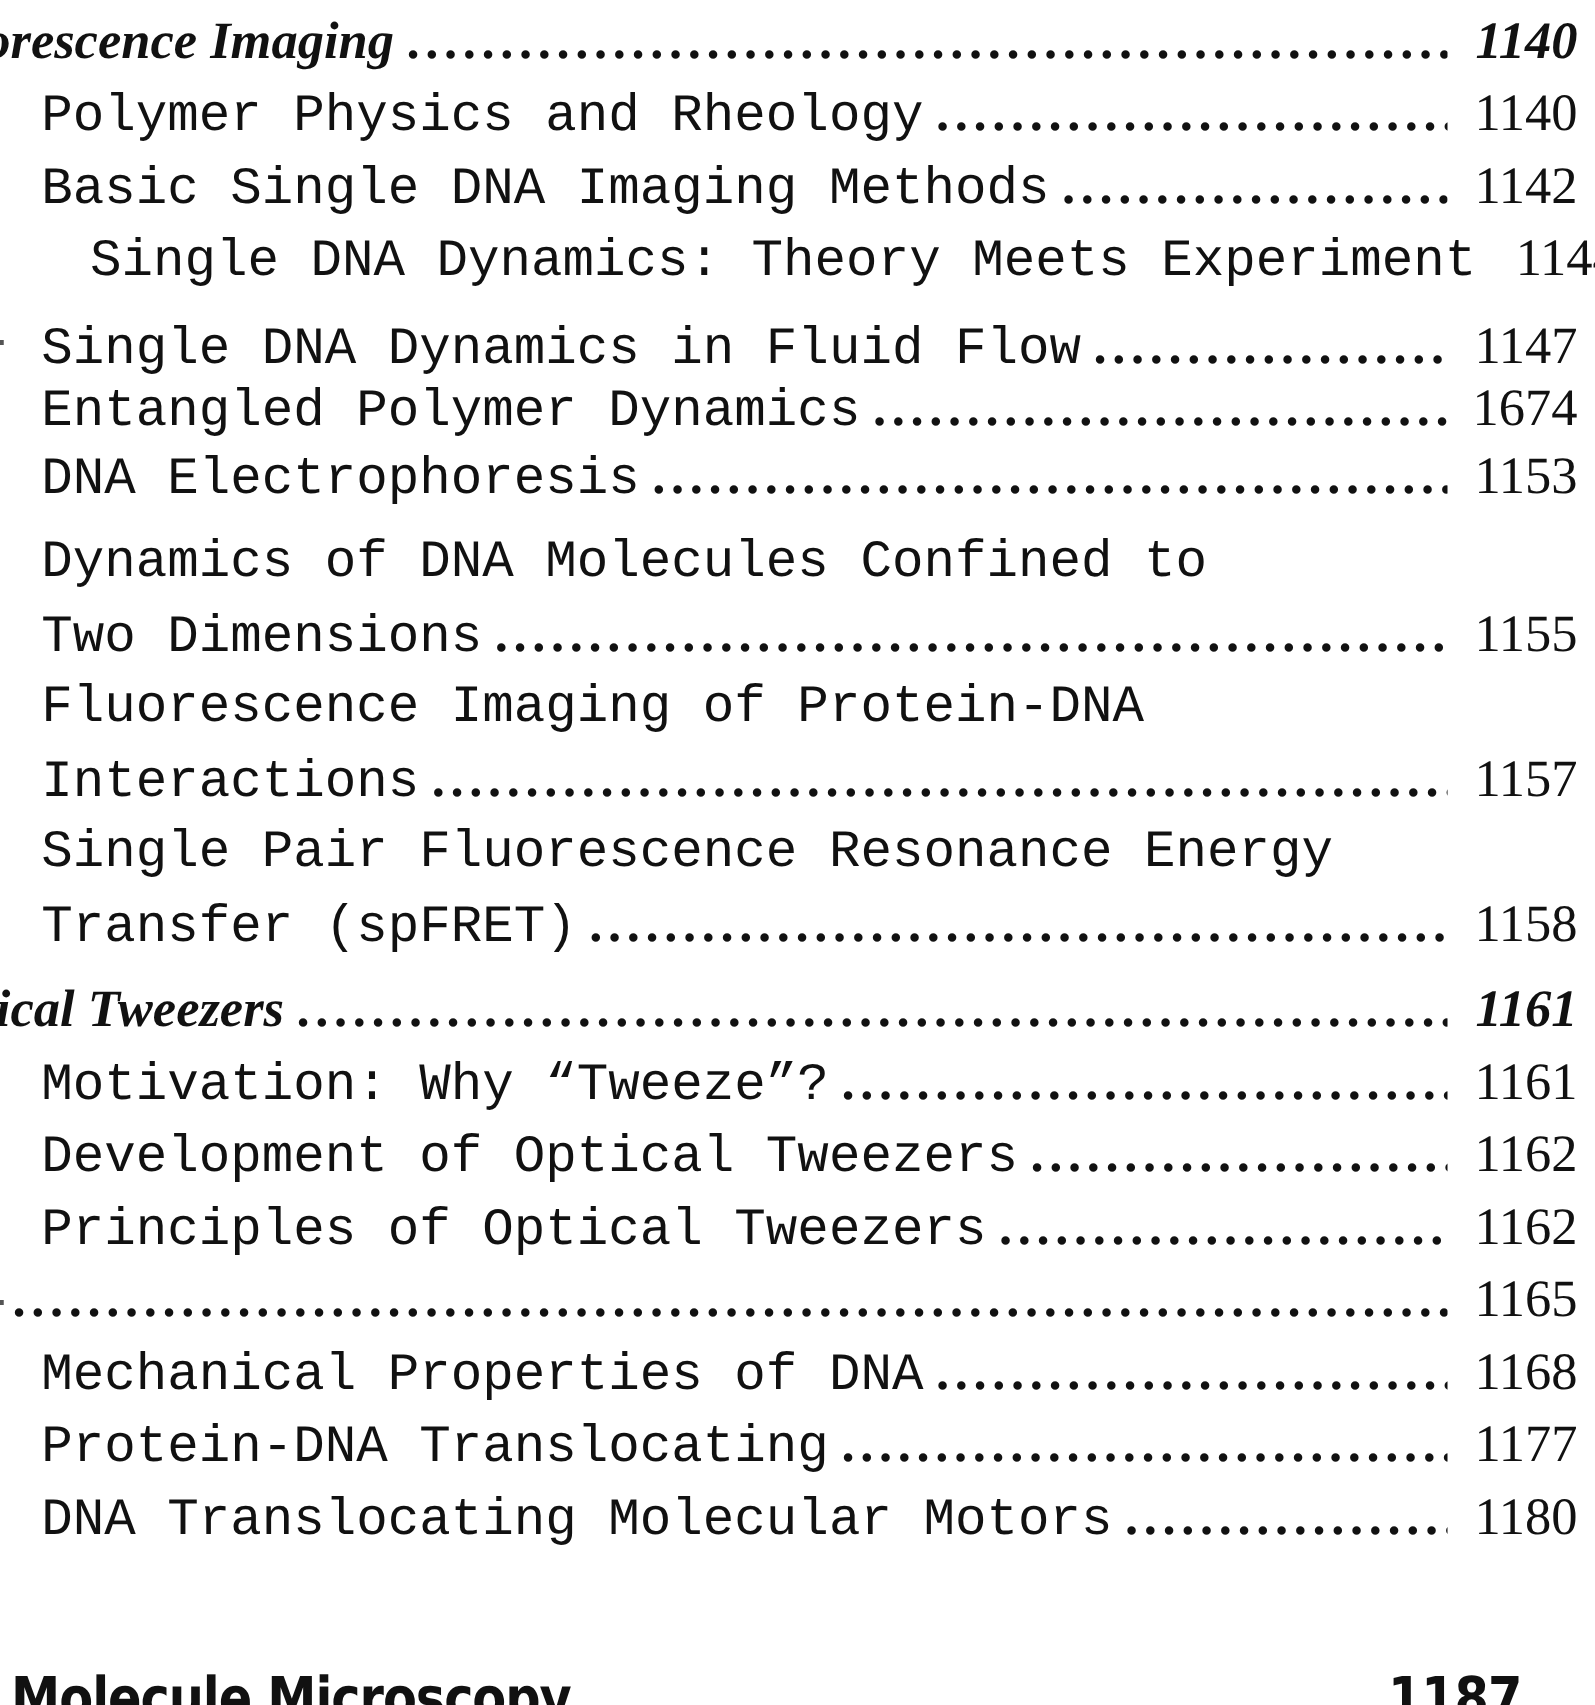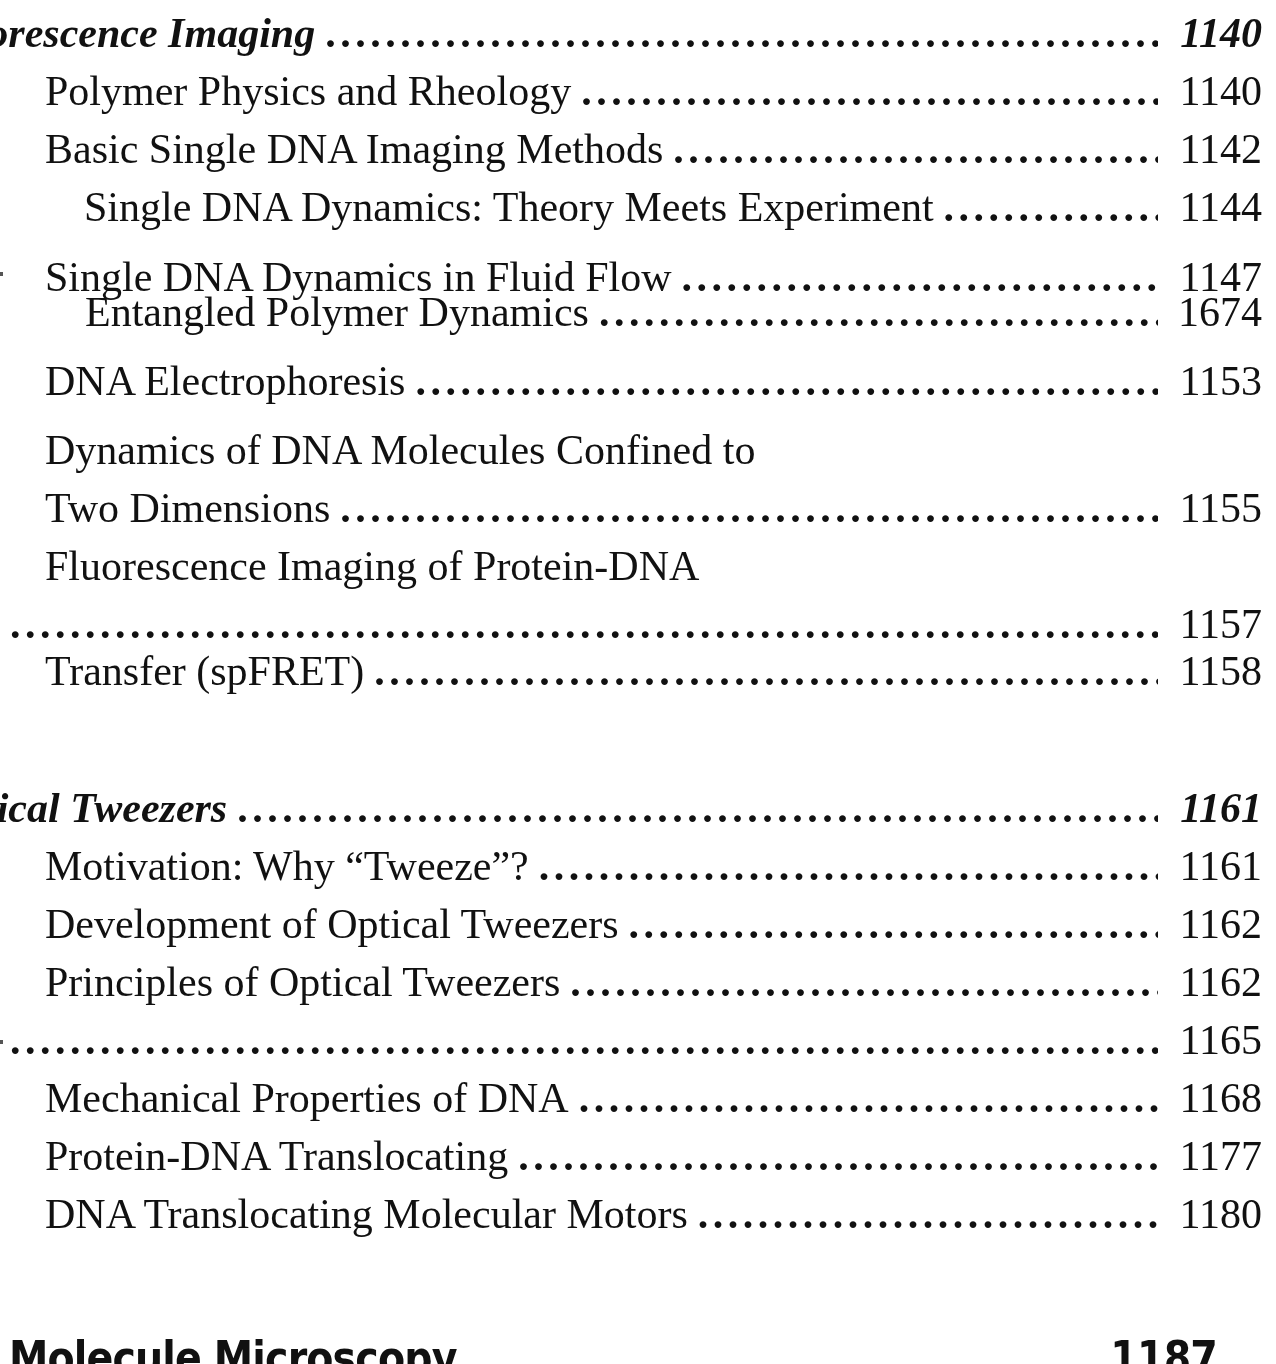--- a/index.html
+++ b/index.html
@@ -58,21 +58,22 @@
       min-width: 86px;
     }
     .section {
       font-style: italic;
       font-weight: bold;
     }
     .section .title {
       margin-left: -36px;
     }
     .sub .title, .sub .first {
-      padding-left: 45px;
+      padding-left: 33px;
+      font-family: Liberation Mono, monospace;
     }
     .wrapped {
       height: 116px;
     }
     .wrapped .first {
       display: block;
       height: 58px;
       margin-top: 11px;
     }
     .chapter {
@@ -140,21 +141,21 @@
   </div>
 
   <div class="entry sub" style="top:248px;">
     <div class="line">
       <span class="title">Single DNA Dynamics in Fluid Flow</span>
       <span class="leader"></span>
       <span class="page">1147</span>
     </div>
   </div>
 
-  <div class="entry sub" style="top:283px;margin-left:40px;">
+  <div class="entry sub" style="top:298px;">
     <div class="line">
       <span class="title">Entangled Polymer Dynamics</span>
       <span class="leader"></span>
       <span class="page">1674</span>
     </div>
   </div>
 
   <div class="entry sub" style="top:352px;">
     <div class="line">
       <span class="title">DNA Electrophoresis</span>
@@ -168,26 +169,28 @@
     <div class="line">
       <span class="title">Two Dimensions</span>
       <span class="leader"></span>
       <span class="page">1155</span>
     </div>
   </div>
 
   <div class="entry sub wrapped" style="top:526px;">
     <span class="first">Fluorescence Imaging of Protein-DNA</span>
     <div class="line">
+      <span class="title">Interactions</span>
       <span class="leader"></span>
       <span class="page">1157</span>
     </div>
   </div>
 
   <div class="entry sub wrapped" style="top:642px;">
+    <span class="first">Single Pair Fluorescence Resonance Energy</span>
     <div class="line">
       <span class="title">Transfer (spFRET)</span>
       <span class="leader"></span>
       <span class="page">1158</span>
     </div>
   </div>
 
   <div class="entry section" style="top:779px;">
     <div class="line">
       <span class="title">ptical Tweezers</span>

